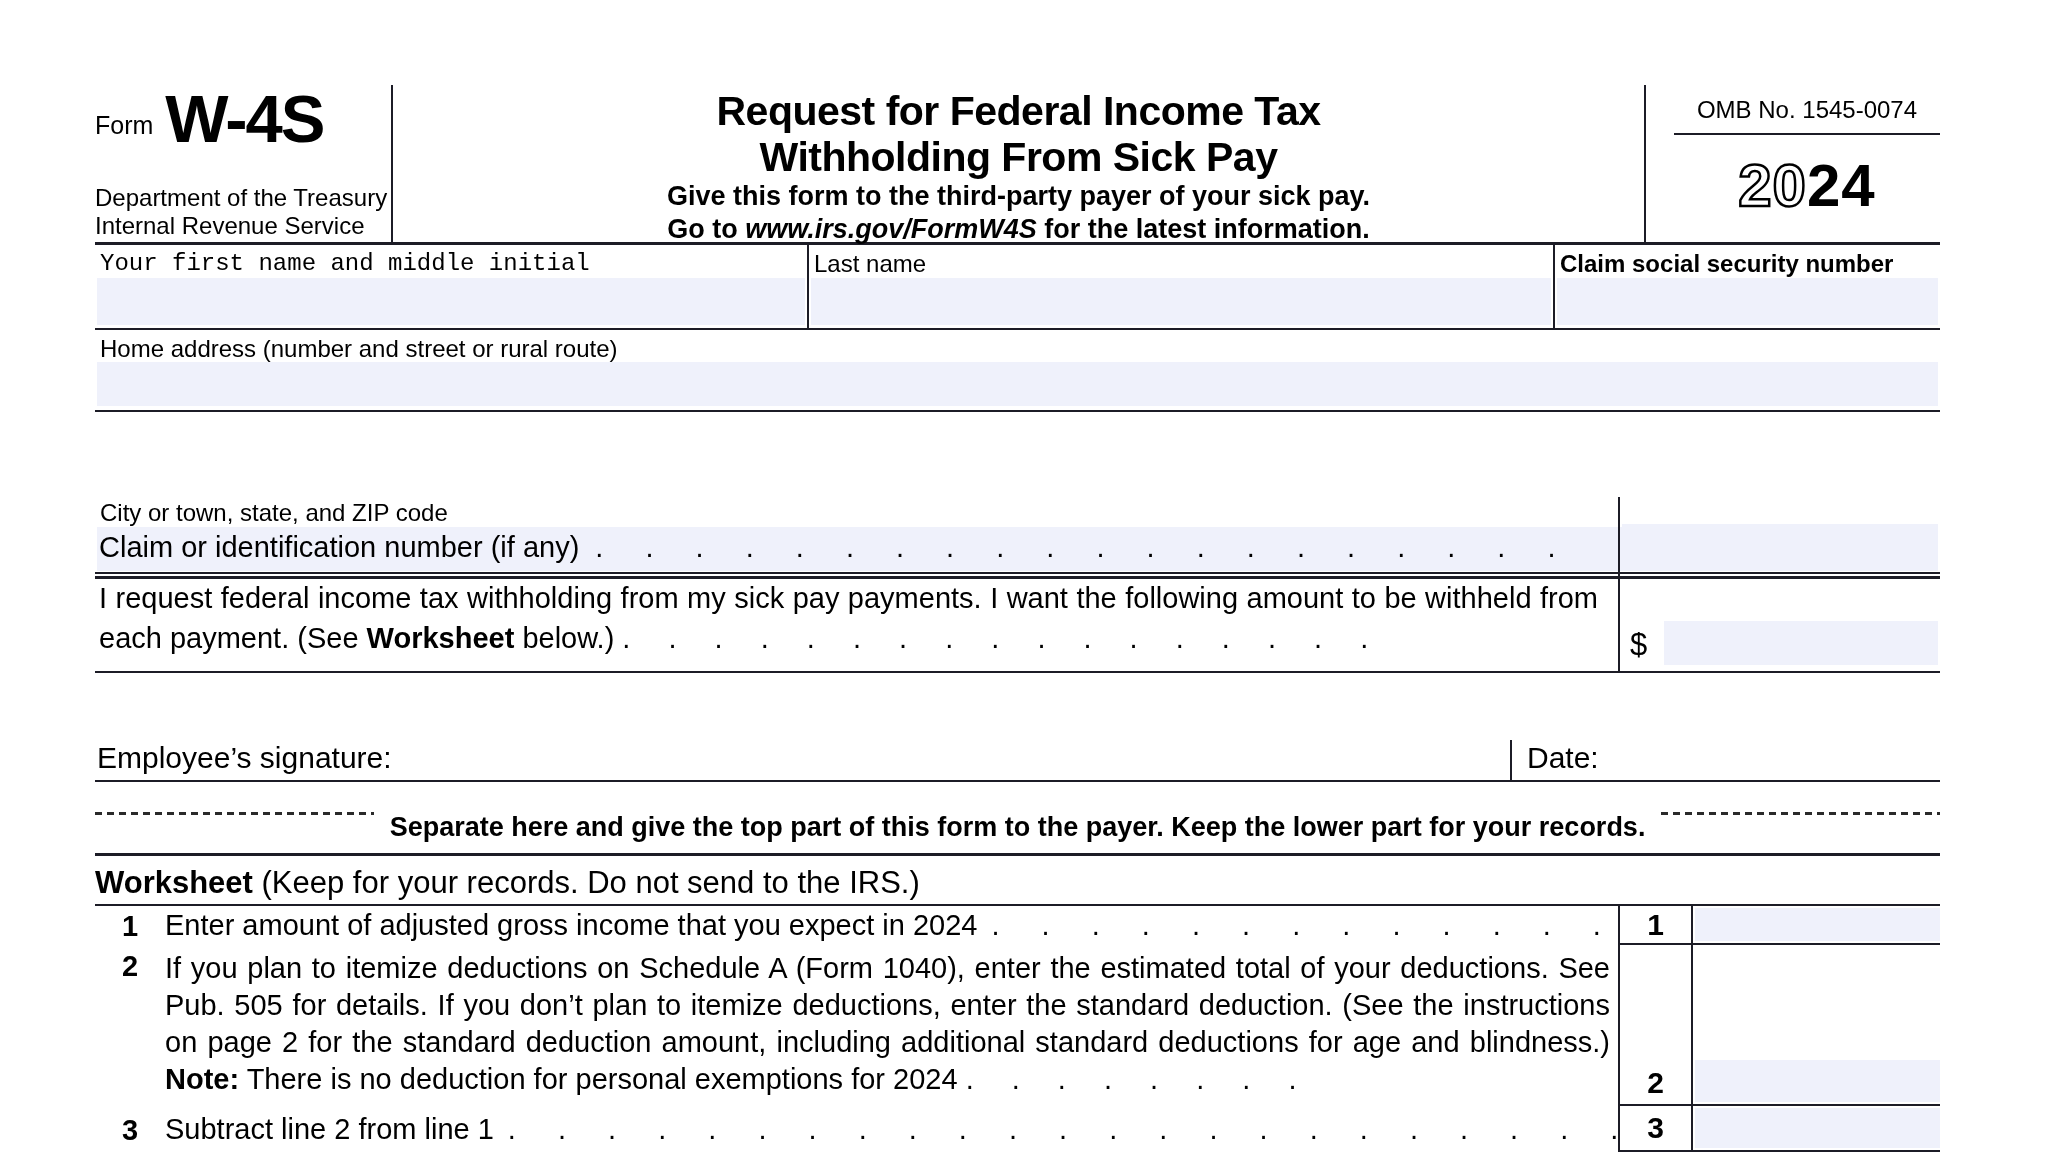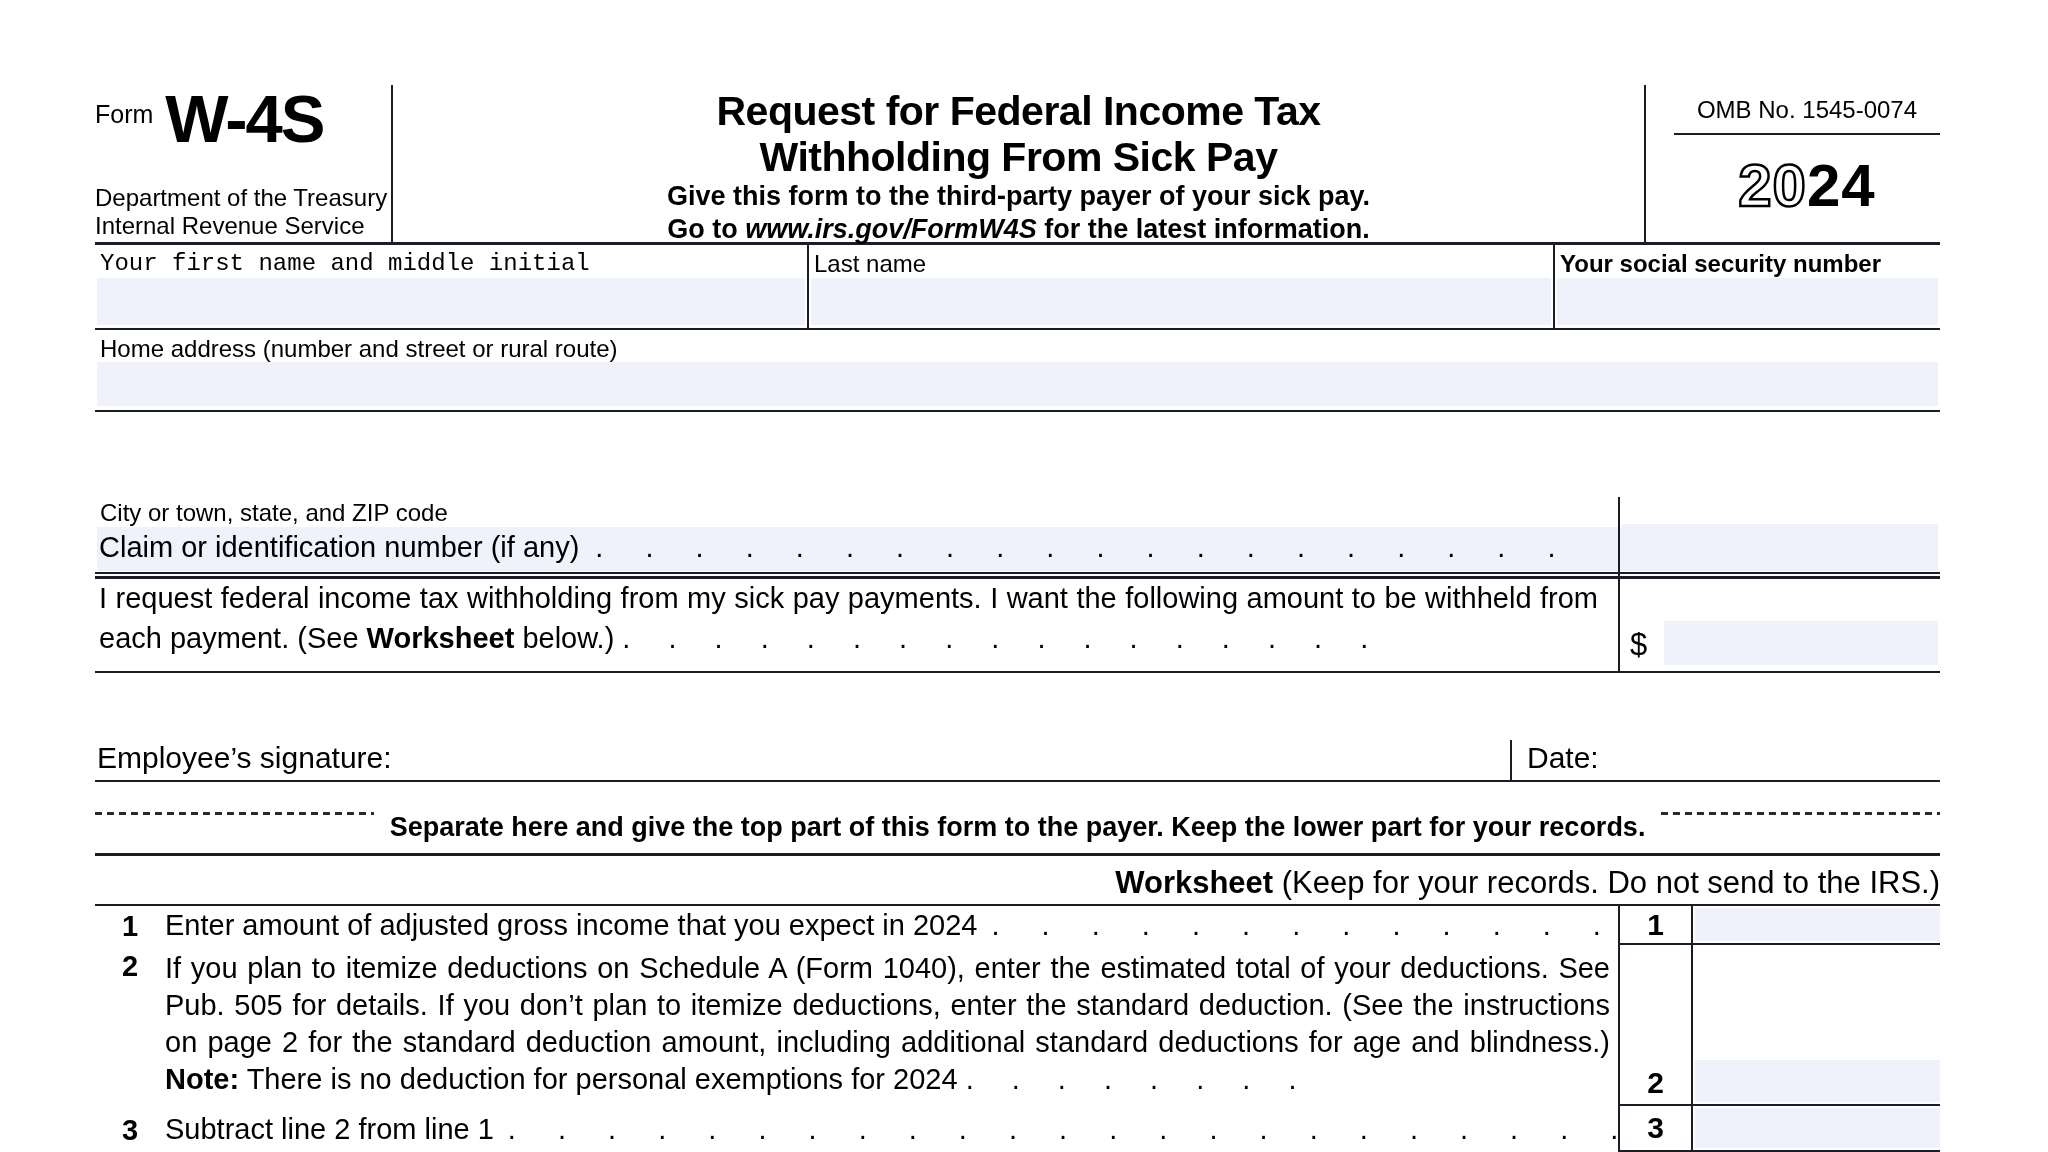--- a/index.html
+++ b/index.html
@@ -7,21 +7,21 @@
   body {
     width:2048px; height:1152px; position:relative; overflow:hidden;
     font-family:"Liberation Sans","DejaVu Sans",sans-serif; color:#000;
   }
   .band { position:absolute; left:95px; width:1845px; }
   .fill { position:absolute; background:var(--field-bg,#EFF1FB); }
 
   
   .header { top:85px; height:160px; display:flex; border-bottom:3px solid var(--line,#1c1c26); }
   .hdr-left { width:296px; position:relative; }
-  .formword { display:flex; align-items:center; margin-top:4px; }
+  .formword { display:flex; align-items:flex-end; margin-top:4px; }
   .form-small { font-size:25px; padding-bottom:9px; }
   .form-number { font-size:67px; font-weight:800; letter-spacing:-2px; line-height:60px; margin-left:12px; }
   .agency { position:absolute; bottom:2px; left:0; font-size:24px; line-height:28px; }
   .hdr-center { flex:1; border-left:2px solid var(--line,#1c1c26); border-right:2px solid var(--line,#1c1c26); text-align:center; padding-top:3px; }
   .title { font-size:41px; font-weight:bold; line-height:46px; letter-spacing:-0.5px; }
   .sub { font-size:27px; font-weight:bold; line-height:33px; }
   .sub:first-of-type { margin-top:5px; }
   .url { font-style:italic; }
   .hdr-right { width:294px; text-align:center;padding-left:28px; }
   .omb { font-size:24px; padding:11px 0 9px 0; border-bottom:2px solid var(--line,#1c1c26); }
@@ -62,21 +62,21 @@
   .date-label { position:absolute; left:1432px; bottom:5px; }
 
   
   .row-sep { top:812px; height:36px; display:flex; align-items:flex-start; }
   .dash { flex:1; height:3px; background:repeating-linear-gradient(90deg,#2a2a2a 0 7px,transparent 7px 12px); }
   .sep-text { font-size:27px; font-weight:bold; margin:0 16px; white-space:nowrap; }
 
   .thick-rule { top:853px; height:3px; background:var(--line,#1c1c26); }
 
   
-  .ws-header { top:856px; height:50px; text-align:right; border-bottom:2px solid var(--line,#1c1c26); font-size:31px; padding-top:9px; }
+  .ws-header { top:856px; height:50px; text-align:left; border-bottom:2px solid var(--line,#1c1c26); font-size:31px; padding-top:9px; }
   .ws-row { display:flex; }
   .ws-row1 { top:906px; height:39px; }
   .ws-row2 { top:945px; height:161px; }
   .ws-row3 { top:1106px; height:46px; }
   .ws-left { width:1523px; display:flex; font-size:29px; }
   .ws-num { width:70px; font-weight:bold; text-align:center; flex-shrink:0; }
   .ws-line { flex:1; display:flex; align-items:center; overflow:hidden; }
   .ws-line .dots { margin-left:14px; padding-right:16px; }
   .ws-par { flex:1; text-align:justify; line-height:37px; padding:5px 8px 0 0; }
   .ws-numbox { width:75px; border-left:2px solid var(--line,#1c1c26); border-right:2px solid var(--line,#1c1c26); border-bottom:2px solid var(--line,#1c1c26); font-weight:bold; font-size:30px; display:flex; justify-content:center; align-items:center; flex-shrink:0; }
@@ -117,21 +117,21 @@
 <div class="band row-names">
   <div class="cell cell-first">
     <span class="flabel">Your first name and middle initial</span>
     <div class="fill"></div>
   </div>
   <div class="cell cell-last">
     <span class="flabel">Last name</span>
     <div class="fill"></div>
   </div>
   <div class="cell cell-ssn">
-    <span class="flabel bold">Your social security number</span>
+    <span class="flabel bold">Claim social security number</span>
     <div class="fill"></div>
   </div>
 </div>
 
 <div class="band row-addr">
   <span class="flabel">Home address (number and street or rural route)</span>
   <div class="fill"></div>
 </div>
 
 <div class="band row-city">

